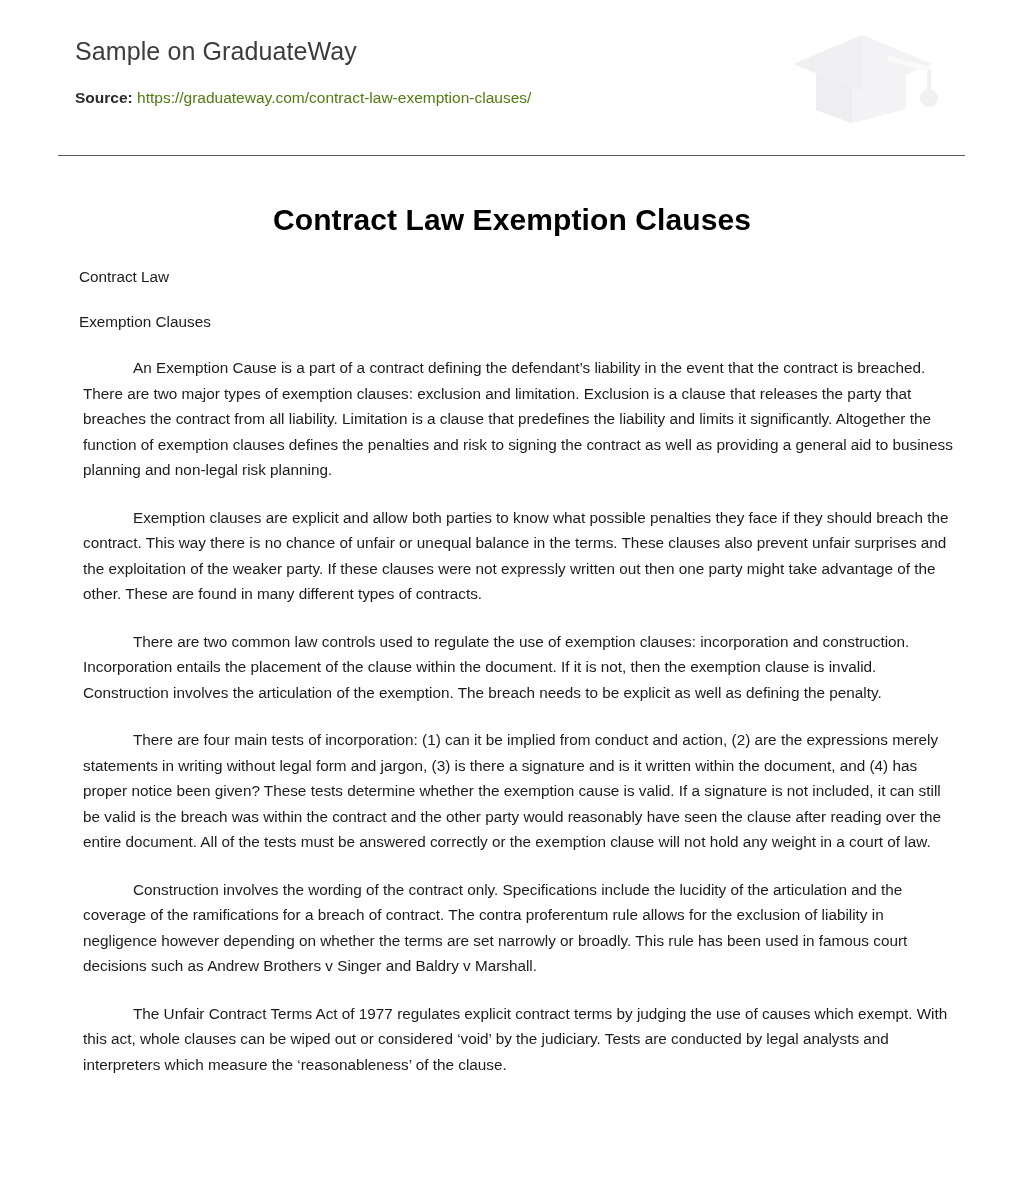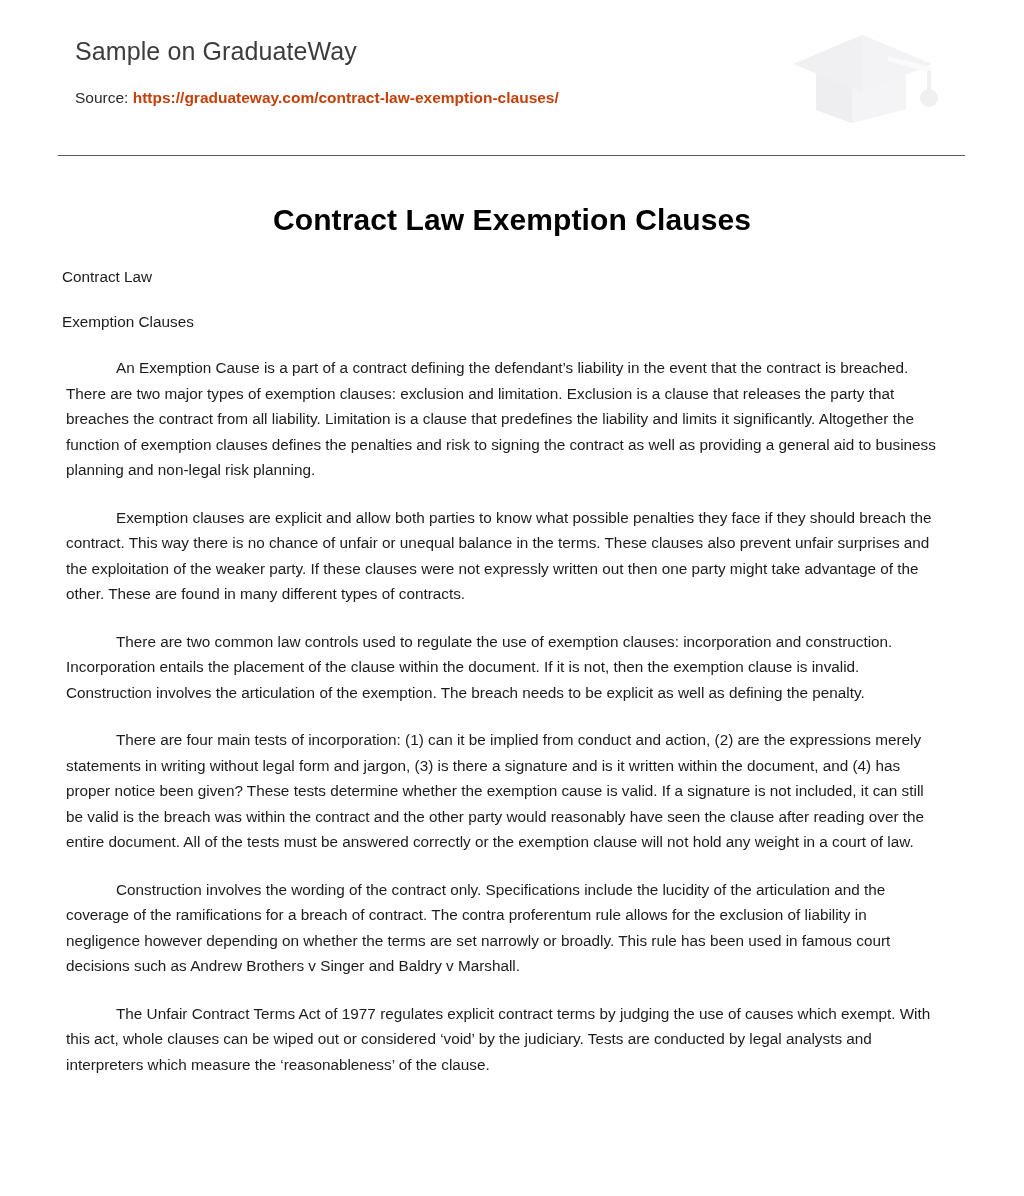--- a/index.html
+++ b/index.html
@@ -43,26 +43,26 @@
   .source-line {
     position: absolute;
     left: 75px;
     top: 89px;
     font-size: 15.5px;
     font-weight: 400;
     color: #3c3c3c;
     white-space: nowrap;
   }
   .source-label {
-    font-weight: 400;
+    font-weight: 700;
     color: #2b2b2b;
   }
   .source-url {
-    font-weight: 700;
-    color: #c2410c;
+    font-weight: 400;
+    color: #4d7c0f;
   }
 
   
   .logo-wrap {
     position: absolute;
     left: 790px;
     top: 26px;
     width: 175px;
     height: 100px;
   }
@@ -90,21 +90,21 @@
     text-align: center;
     font-size: 30px;
     font-weight: 700;
     color: #000000;
     letter-spacing: 0.1px;
   }
 
   
   .doc-body {
     position: absolute;
-    left: 62px;
+    left: 79px;
     top: 265px;
     width: 876px;
   }
   .body-line {
     font-size: 15.3px;
     line-height: 23px;
     color: #1c1c1c;
     margin: 0 0 22px 0;
   }
   .para {

